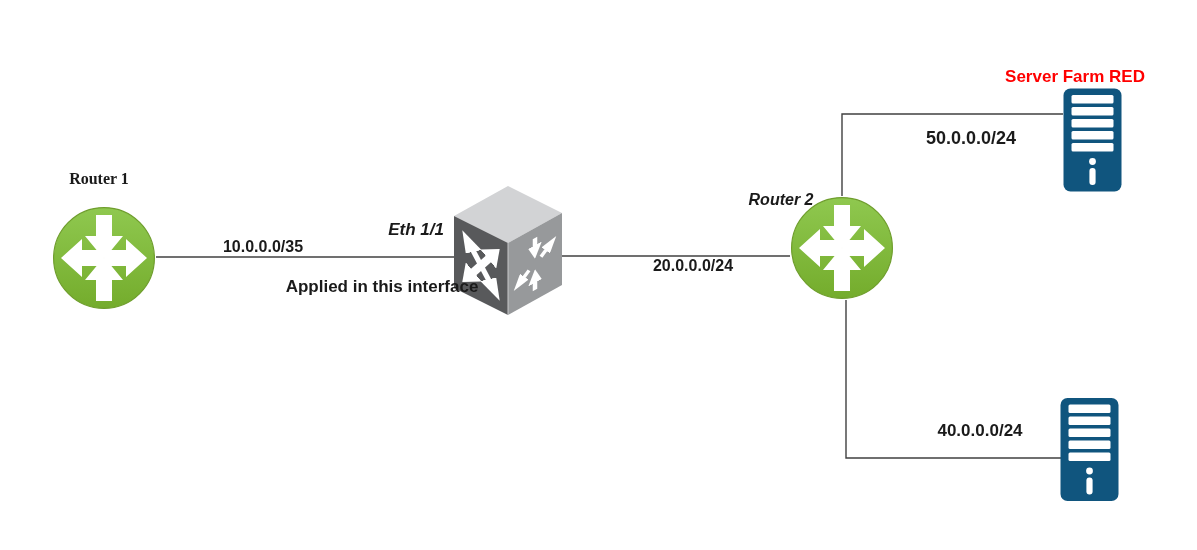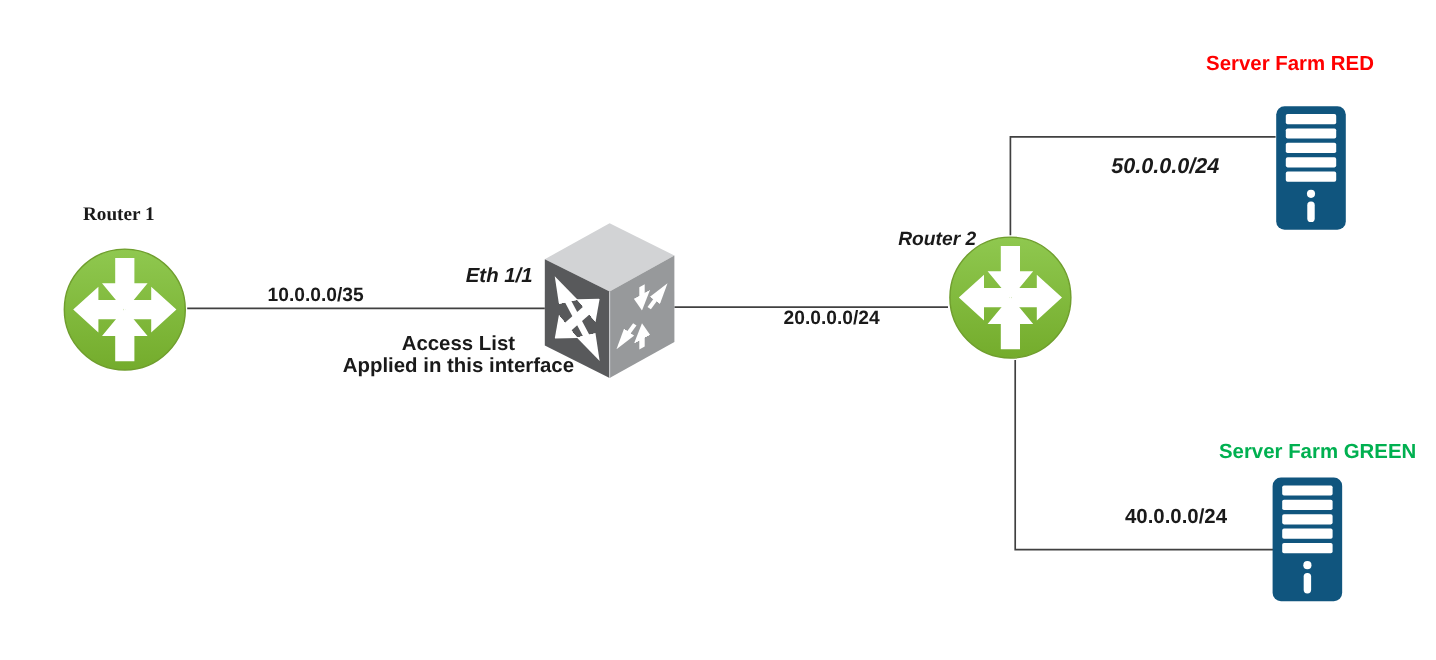--- a/index.html
+++ b/index.html
@@ -19,21 +19,21 @@
     font-weight: bold;
     color: #1a1a1a;
     line-height: 1.1;
   }
   .lbl.two-line { text-align: center; line-height: 18px; }
   .blue  { color: #0B6FC4; }
   .red   { color: #FF0000; }
   .green { color: #00B050; }
   .fs16 { font-size: 16px; }
   .fs17 { font-size: 17px; }
-  .fs18 { font-size: 18px; font-style: italic; }
+  .fs18 { font-size: 18px; }
 </style>
 </head>
 <body>
 
 <div class="canvas">
 
   <svg class="layer" width="1197" height="550" viewBox="0 0 1197 550">
     <defs>
       <marker id="ah" viewBox="0 0 10 10" refX="5" refY="5" markerWidth="3" markerHeight="3" orient="auto-start-reverse">
         <path d="M0,0 L10,5 L0,10 z" fill="#ffffff"></path>
@@ -110,29 +110,27 @@
   </svg>
 
   <div class="lbl fs16" style="left:99px; top:170px;font-family:Liberation Serif, serif;">Router 1</div>
 
   <div class="lbl fs16" style="left:263px; top:238px;">10.0.0.0/35</div>
 
 
   <div class="lbl fs17" style="left:416px; top:221px;font-style:italic;">Eth 1/1</div>
 
   <div class="lbl two-line fs17" style="left:382px; top:278px;">
-    <div>Access List</div>
     <div>Applied in this interface</div>
   </div>
 
   <div class="lbl fs16" style="left:693px; top:257px;">20.0.0.0/24</div>
 
   <div class="lbl fs16" style="left:781px; top:191px;font-style:italic;">Router 2</div>
 
   <div class="lbl fs18" style="left:971px; top:129px;">50.0.0.0/24</div>
 
-  <div class="lbl red fs17" style="left:1075px; top:44px;">Server Farm RED</div>
+  <div class="lbl red fs17" style="left:1075px; top:68px;">Server Farm RED</div>
 
   <div class="lbl fs17" style="left:980px; top:422px;">40.0.0.0/24</div>
 
-  <div class="lbl green fs17" style="left:1098px; top:368px;">Server Farm GREEN</div>
 
 </div>
 
 </body></html>

